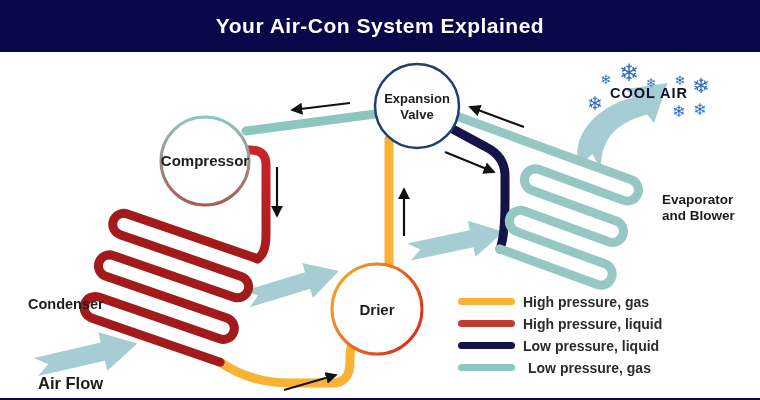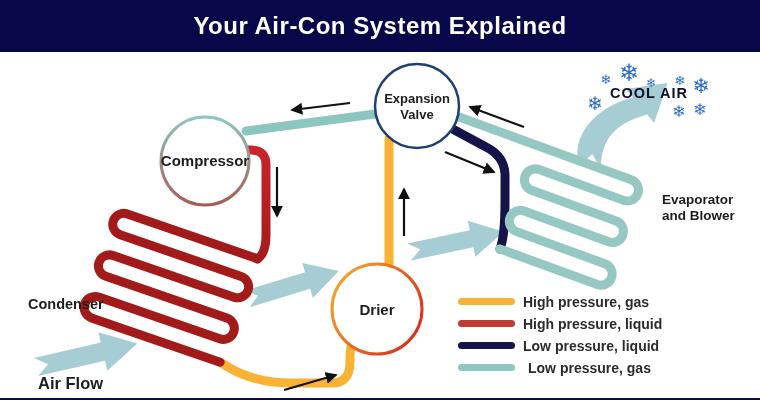--- a/index.html
+++ b/index.html
@@ -6,21 +6,21 @@
   .stage{
     position:relative;width:760px;height:400px;overflow:hidden;
     background:#ffffff;box-sizing:border-box;border-bottom:2px solid #0a0a4a;
     font-family:"Liberation Sans", sans-serif;
   }
   .header{
     position:absolute;top:0;left:0;width:760px;height:52px;
     background:#070749;display:flex;align-items:center;justify-content:center;
   }
   .header h1{
-    margin:12px;color:#ffffff;font-size:24px;font-weight:bold;letter-spacing:.5px;
+    margin:12px;color:#ffffff;font-size:21px;font-weight:bold;letter-spacing:.5px;
     font-family:"Liberation Sans", sans-serif;
   }
   svg{position:absolute;top:0;left:0;}
   text{font-family:"Liberation Sans", sans-serif;fill:#1d1d1f;}
   .circle-label{font-size:15px;font-weight:bold;text-anchor:middle;}
   .circle-label-sm{font-size:13px;font-weight:bold;text-anchor:middle;}
   .side-label{font-size:14.5px;font-weight:bold;}
   .side-label-sm{font-size:13.5px;font-weight:bold;}
   .big-label{font-size:16.5px;font-weight:bold;}
   .cool-air{font-size:14.5px;font-weight:bold;letter-spacing:1px;fill:#10102e;}

